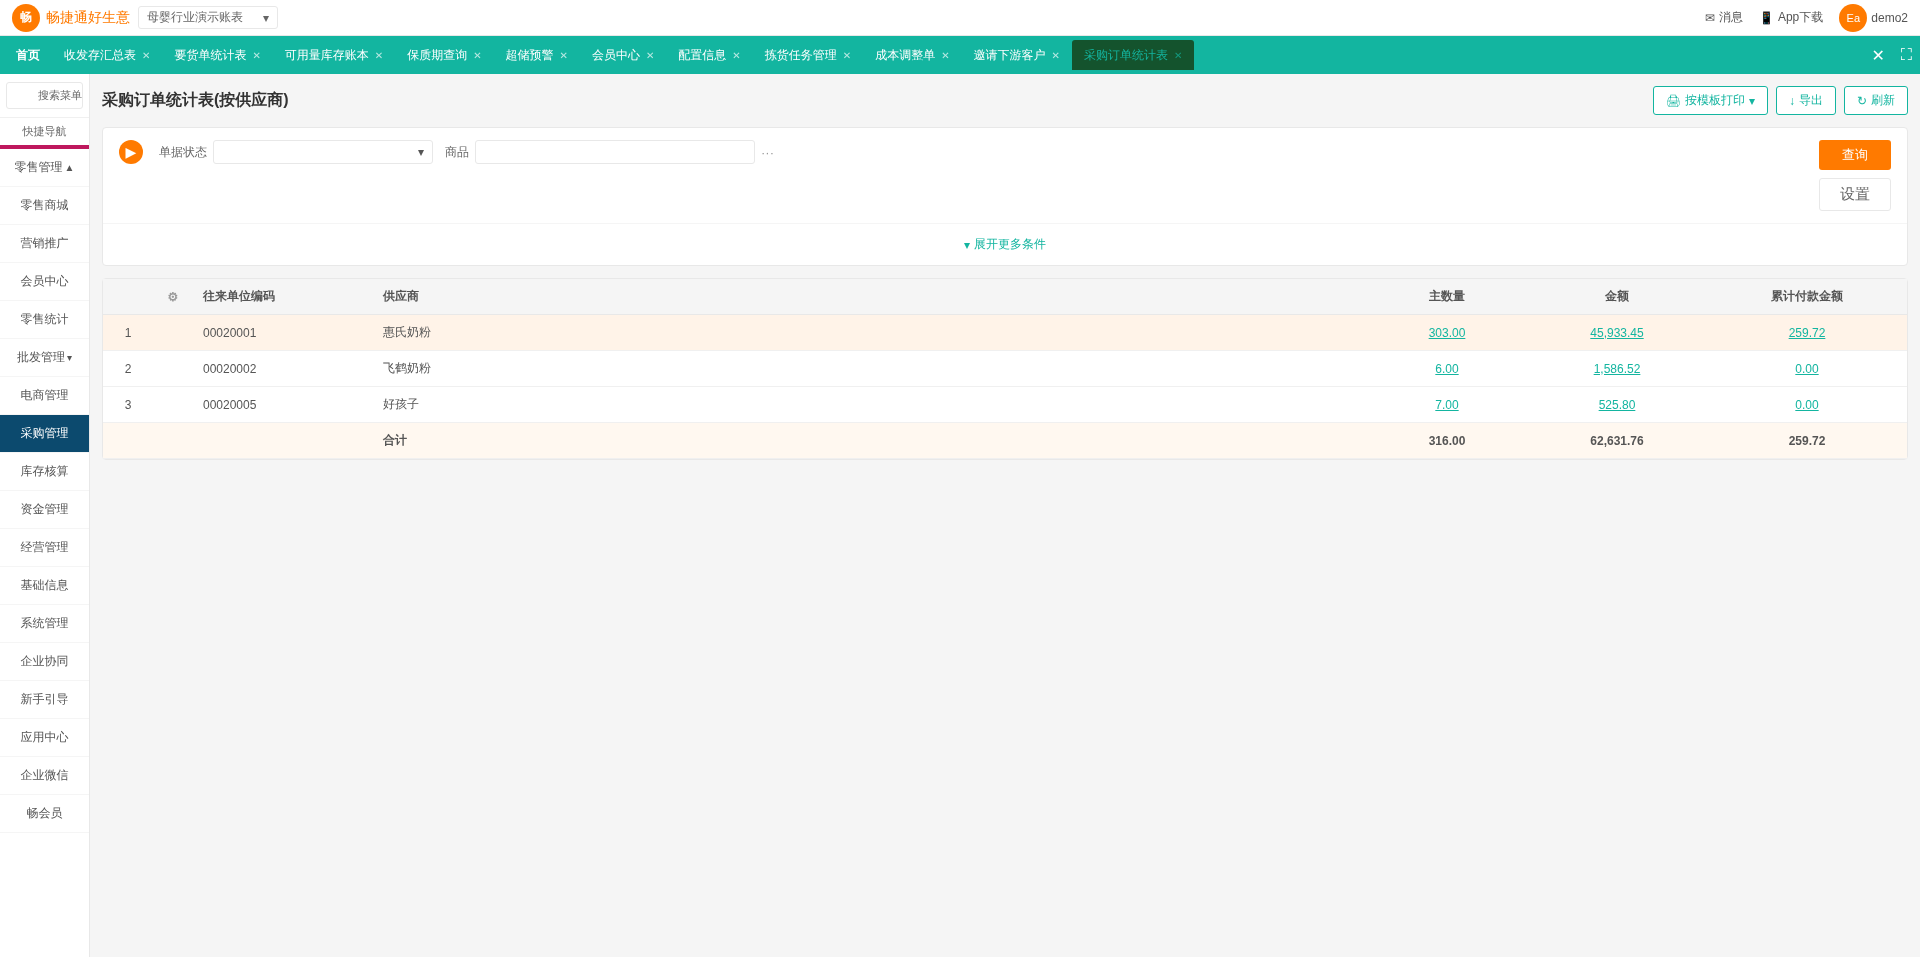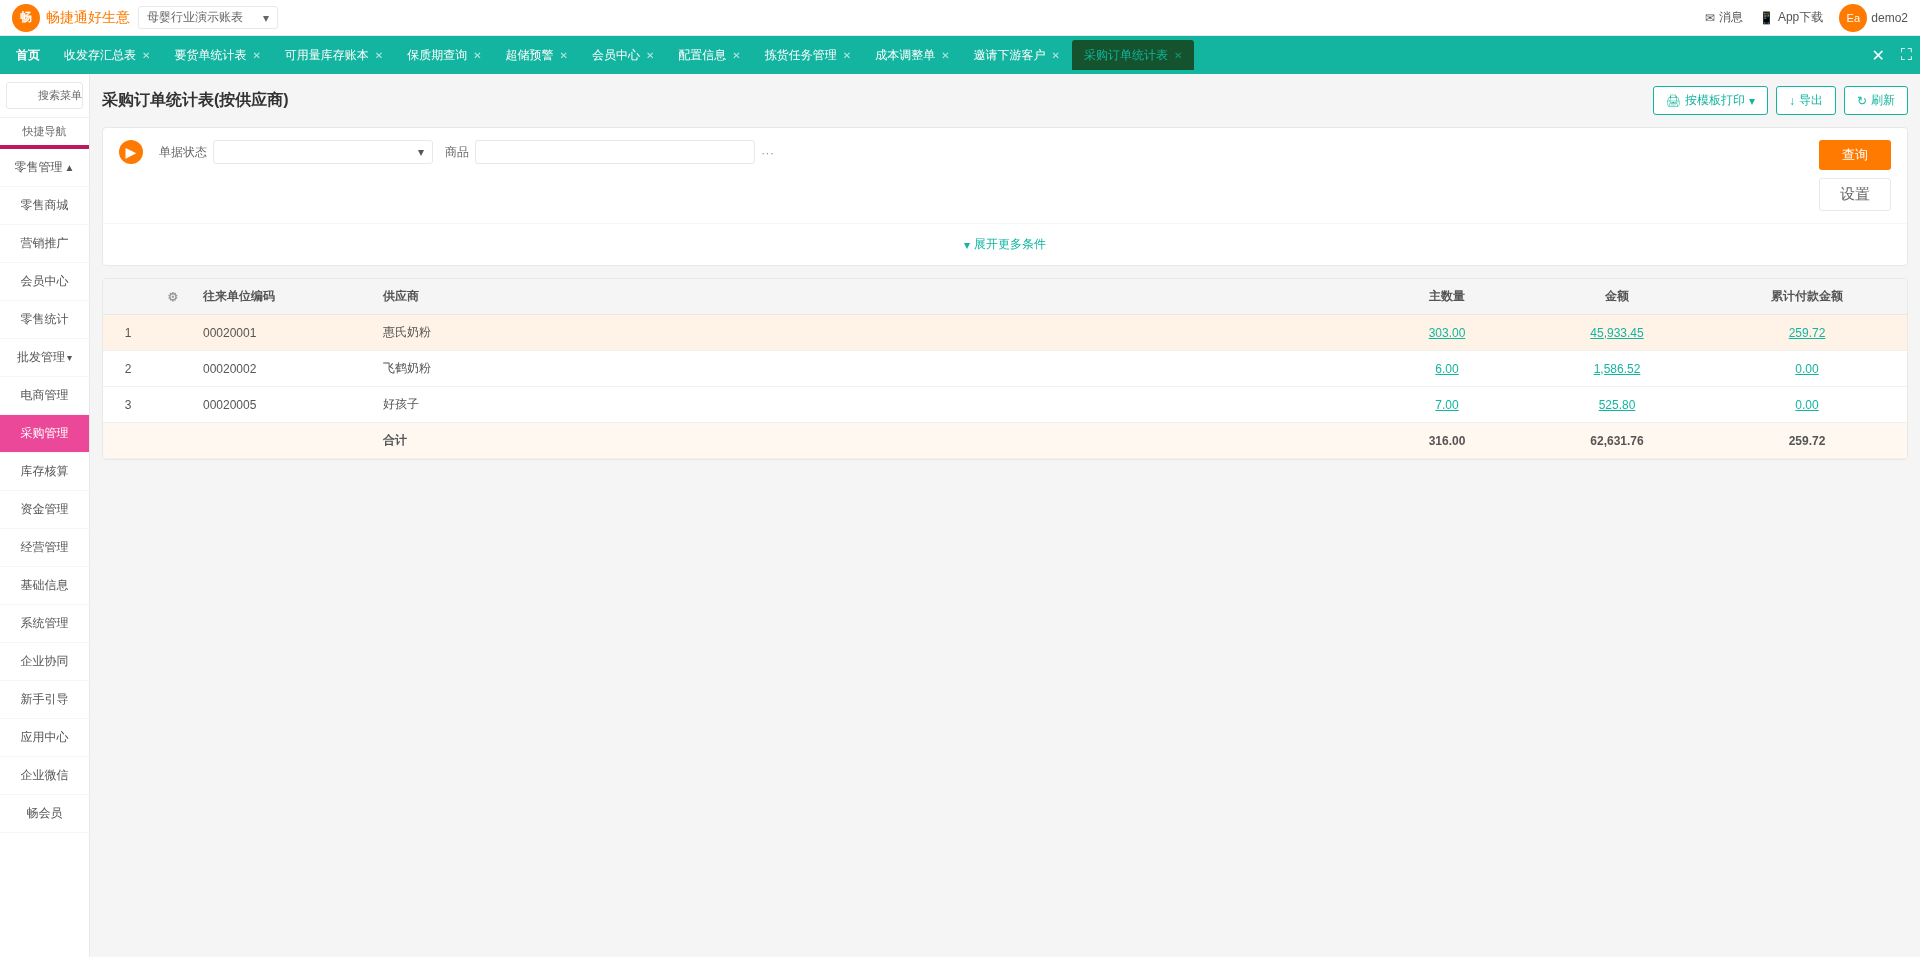--- a/index.html
+++ b/index.html
@@ -27,21 +27,21 @@
 
     
     .main-layout { display: flex; height: calc(957px - 74px); }
 
     
     .sidebar { width: 90px; background: #fff; border-right: 1px solid #e8e8e8; display: flex; flex-direction: column; overflow-y: auto; }
     .sidebar-search { padding: 8px 6px; border-bottom: 1px solid #f0f0f0; }
     .sidebar-search-btn { width: 100%; padding: 5px 0; background: #fff; border: 1px solid #e8e8e8; border-radius: 3px; color: #666; font-size: 11px; cursor: pointer; text-align: right; }
     .sidebar-nav-btn { padding: 6px 0; text-align: center; border-bottom: 4px solid #be185d; color: #666; font-size: 11px; cursor: pointer; }
     .sidebar-item { padding: 10px 4px; text-align: center; border-bottom: 1px solid #f5f5f5; color: #555; font-size: 12px; cursor: pointer; display: flex; flex-direction: column; align-items: center; gap: 3px; }
-    .sidebar-item.active { background: #ec4899; color: white; }
+    .sidebar-item.active { background: #0c4a6e; color: white; }
     .sidebar-item.has-arrow { flex-direction: row; justify-content: center; gap: 2px; }
 
     
     .content-area { flex: 1; background: #f5f5f5; overflow: auto; padding: 12px; }
 
     
     .page-header { display: flex; align-items: center; justify-content: space-between; margin-bottom: 12px; }
     .page-title { font-size: 16px; font-weight: bold; color: #333; }
     .page-actions { display: flex; align-items: center; gap: 8px; }
     .btn-template { display: flex; align-items: center; gap: 4px; padding: 5px 12px; border: 1px solid #13b5a0; border-radius: 3px; color: #13b5a0; background: #fff; cursor: pointer; font-size: 12px; }

